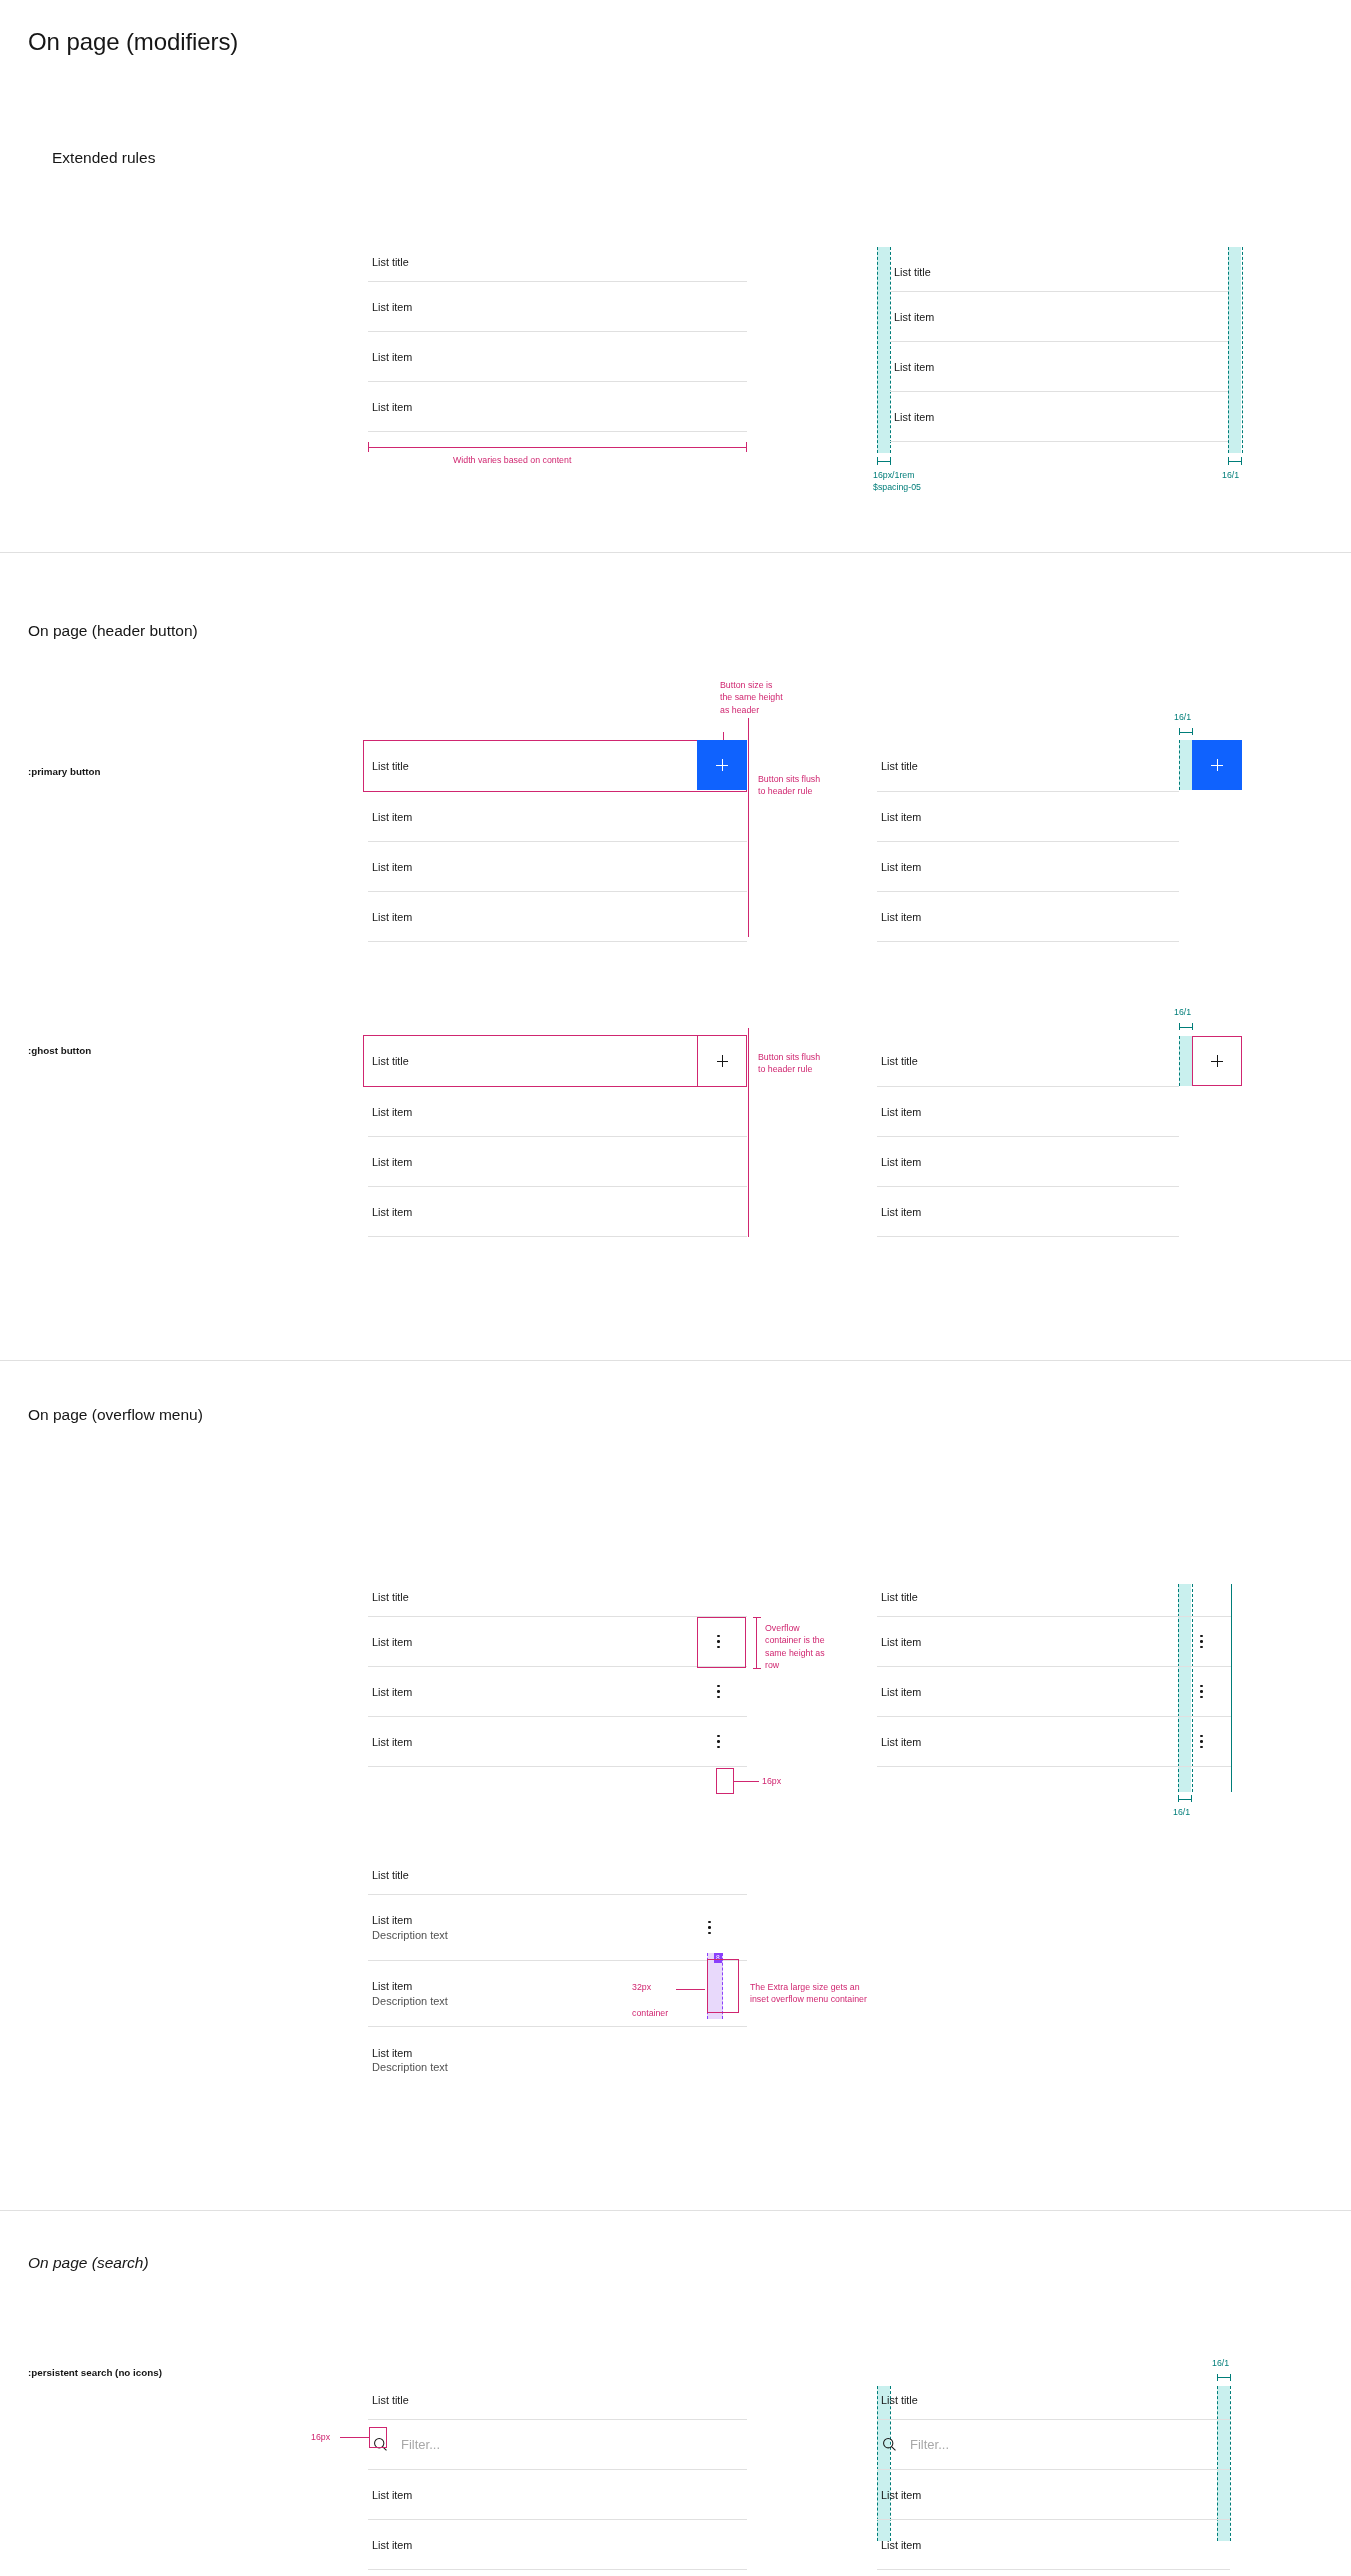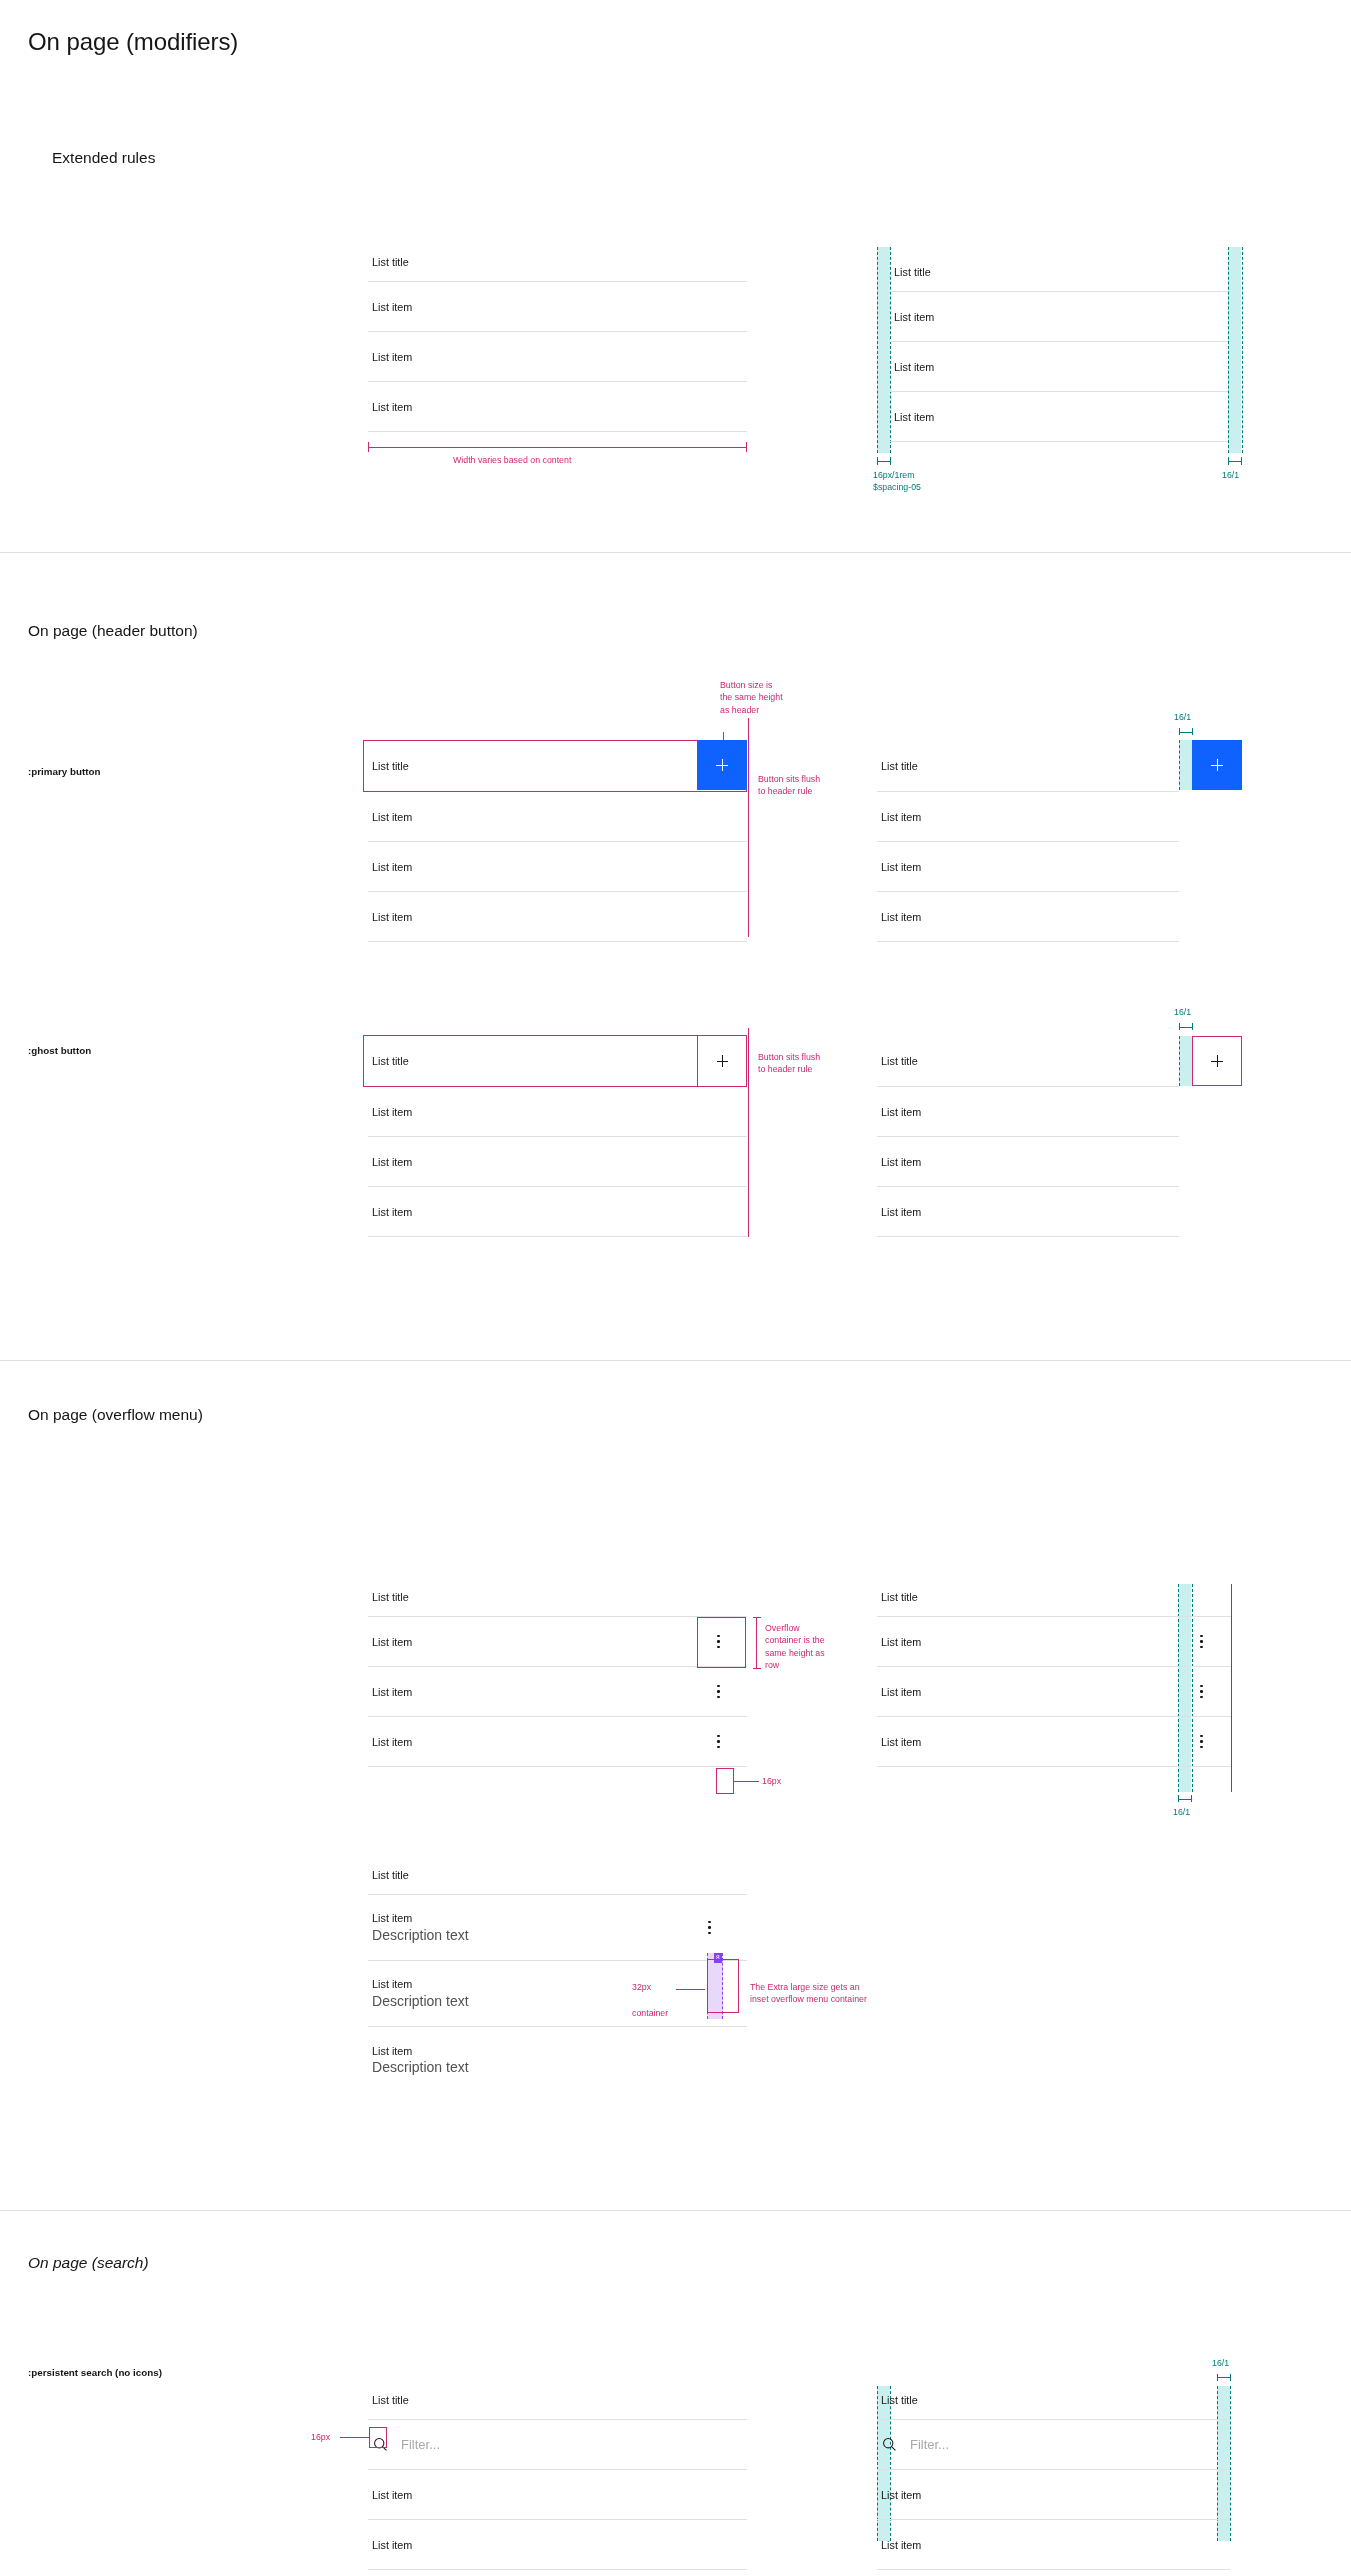--- a/index.html
+++ b/index.html
@@ -43,21 +43,21 @@
   .list-row {
     font-size: 10.8px; font-weight: 400; color: #161616;
     display: flex; align-items: center;
     height: 50px; padding-left: 4.1px;
     border-bottom: 0.5px solid #e0e0e0;
     position: relative;
   }
   .list-row.noborder { border-bottom: none; }
   .list-row.tall { height: 66px; align-items: center; }
   .row-stack { display: flex; flex-direction: column; justify-content: center; gap: 2.6px; }
-  .row-desc { font-size: 14px; color: #525252; }
+  .row-desc { font-size: 11px; color: #525252; }
   .row-main { font-size: 10.8px; color: #161616; }
 
   
   .ovf {
     position: absolute; right: 0; top: 50%; transform: translateY(-50%);
     width: 15.5px; height: 28px; display: flex; flex-direction: column;
     align-items: center; justify-content: center; gap: 3.1px;
   }
   .ovf i { width: 2.6px; height: 2.6px; border-radius: 50%; background: #161616; display: block; }
   .plus-w, .plus-k {

